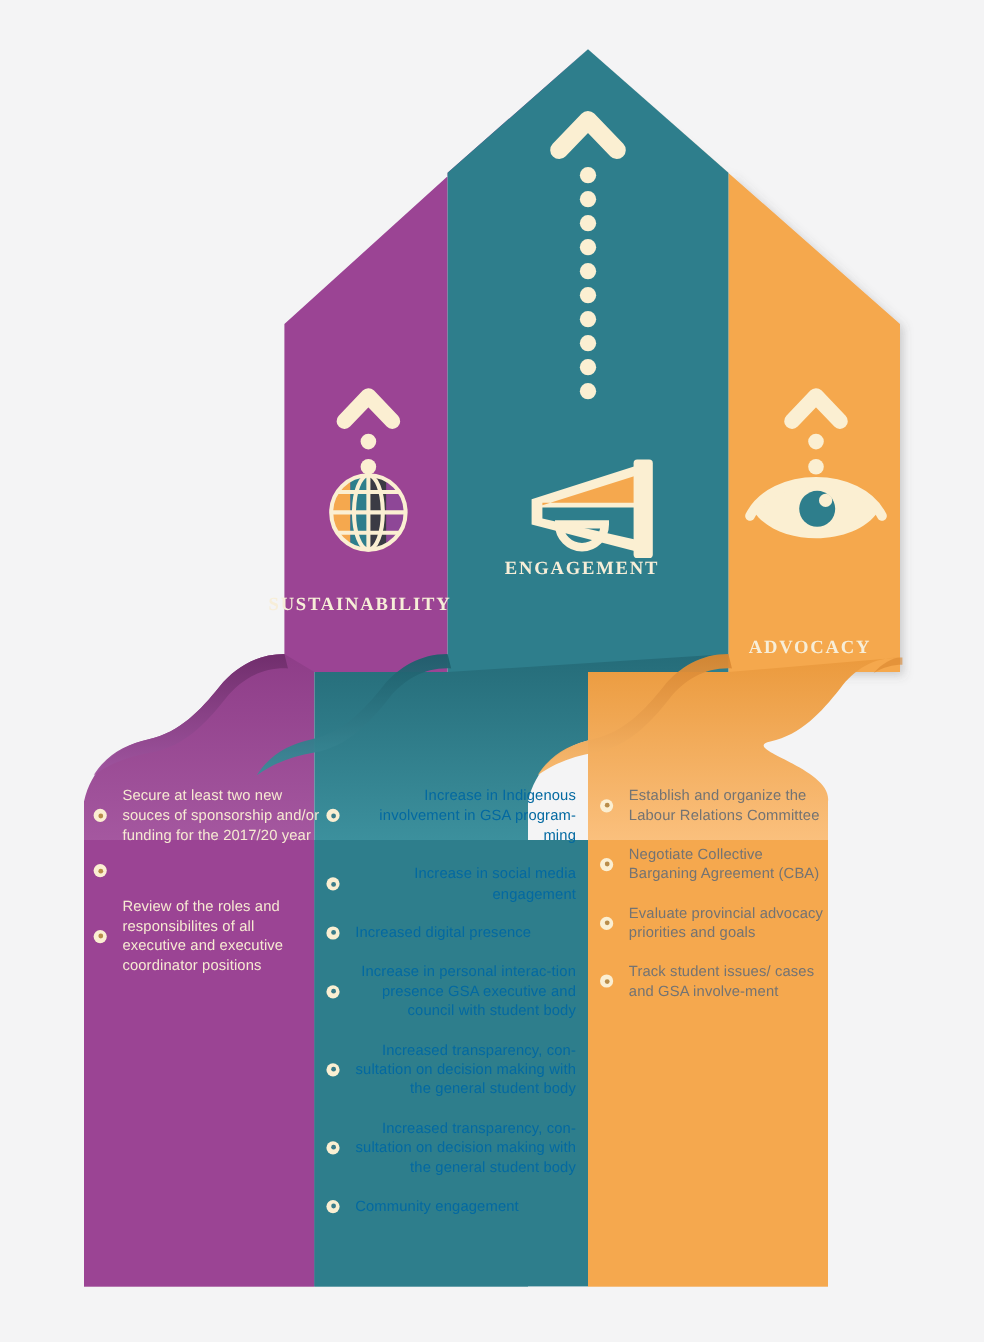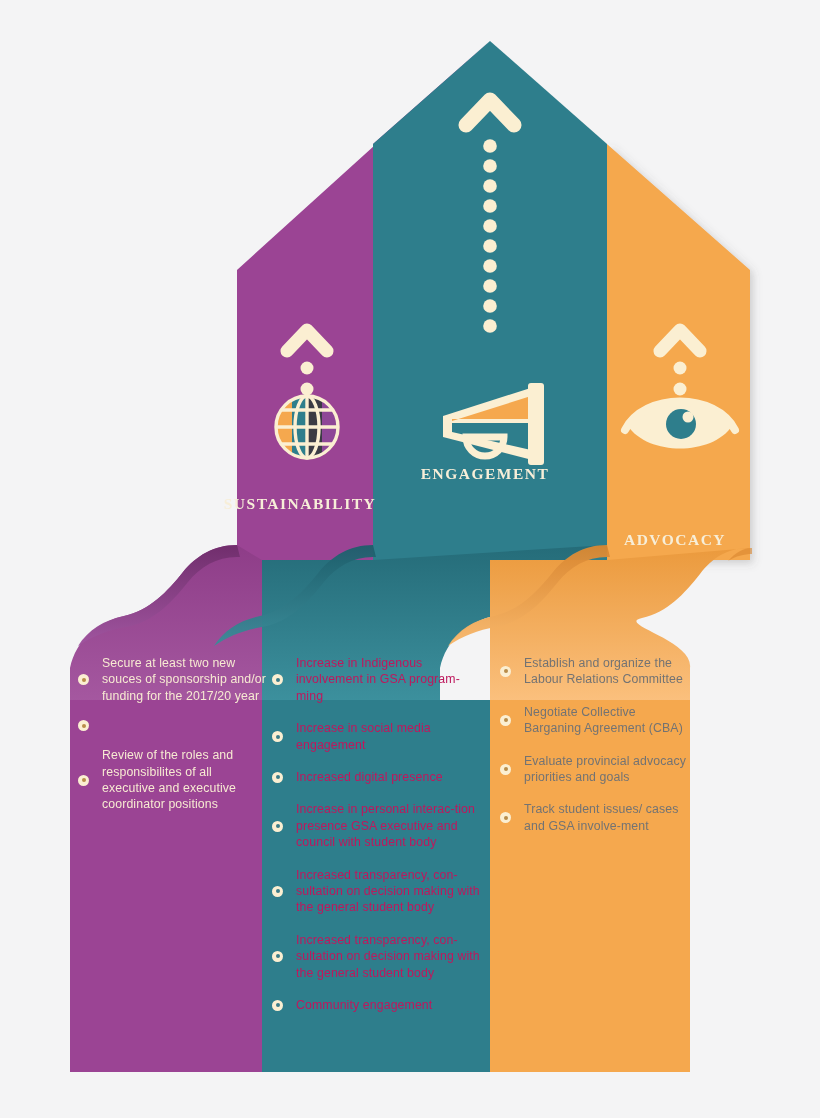--- a/index.html
+++ b/index.html
@@ -38,21 +38,21 @@
   .bullet-text{
     font-size:12.3px;
     line-height:16.4px;
     letter-spacing:.12px;
     font-family:"Liberation Sans",sans-serif;
   }
   #col-sustain{left:78px;top:655px;width:190px;}
   #col-engage{left:272px;top:655px;width:208px;}
   #col-advocacy{left:500px;top:655px;width:190px;}
   #col-sustain .bullet-text{color:#f7ead2;}
-  #col-engage .bullet-text{color:#be185d;}
+  #col-engage .bullet-text{color:#0369a1;text-align:right;}
   #col-advocacy .bullet-text{color:#737373;}
   #col-sustain .bullet-mark::after,#col-advocacy .bullet-mark::after{background:#b98d4a;}
   #col-engage .bullet-mark::after{background:#3a7c8a;}
 
   .heading{
     position:absolute;
     font-family:"Liberation Serif",serif;
     font-weight:bold;
     font-size:15.5px;
     letter-spacing:1.5px;

